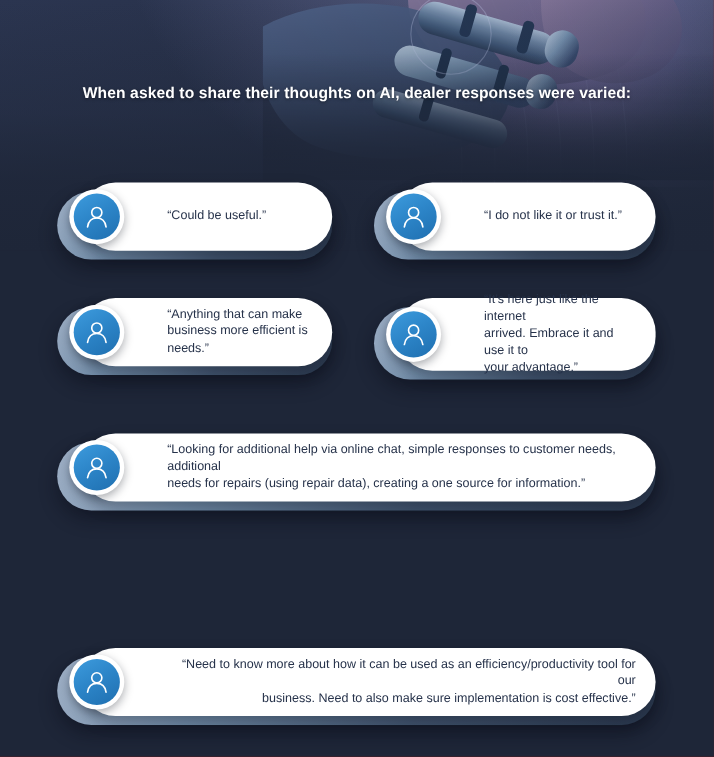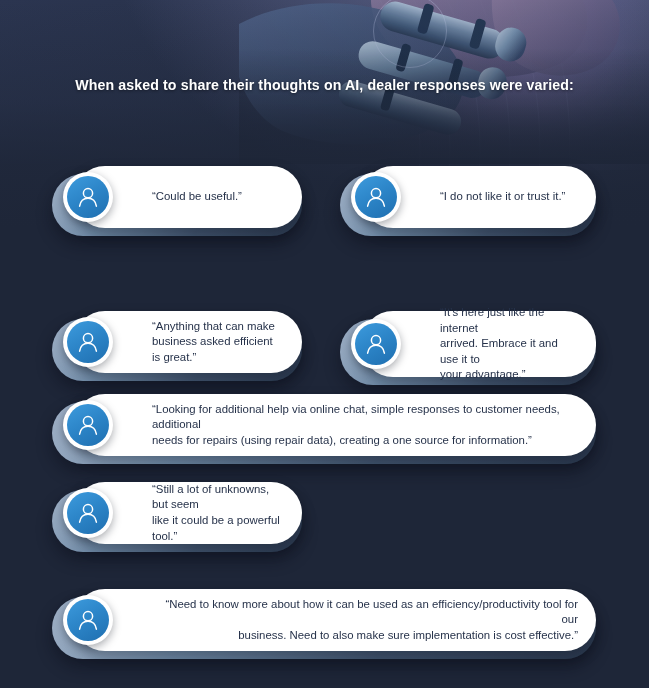--- a/index.html
+++ b/index.html
@@ -159,21 +159,21 @@
     line-height: 15.6px;
     white-space: pre-line;
   }
 
   
   .pill.left   { left: 52px;  width: 250px; }
   .pill.right  { left: 340px; width: 256px; }
   .pill.wide   { left: 52px;  width: 544px; }
 
   .pill.r1 { top: 166px; }
-  .pill.r2 { top: 271px; margin-top: 40px; }
+  .pill.r2 { top: 271px; }
   .pill.r3 { top: 394px; }
   .pill.r4 { top: 482px; }
   .pill.r5 { top: 589px; text-align: right; }
 
   
   .pill.tall, .pill.tall .plate, .pill.tall .card, .pill.tall .quote { height: 66px; }
   .pill.tall .avatar { top: 8px; }
 </style>
 </head>
 <body>
@@ -299,21 +299,21 @@
           <path d="M4.6 22.2 C5.4 16.8 9 14.2 13 14.2 C17 14.2 20.6 16.8 21.4 22.2" stroke="#ffffff" stroke-width="1.5" stroke-linecap="round"></path>
         </svg>
       </div>
     </div>
   </div>
 
   <div class="pill left r2">
     <div class="plate"></div>
     <div class="card">
       <div class="quote">“Anything that can make
-business asked efficient is great.”</div>
+business more efficient is needs.”</div>
     </div>
     <div class="avatar">
       <div class="disc">
         <svg width="26" height="26" viewBox="0 0 26 26" fill="none">
           <circle cx="13" cy="9.2" r="4.6" stroke="#ffffff" stroke-width="1.5"></circle>
           <path d="M4.6 22.2 C5.4 16.8 9 14.2 13 14.2 C17 14.2 20.6 16.8 21.4 22.2" stroke="#ffffff" stroke-width="1.5" stroke-linecap="round"></path>
         </svg>
       </div>
     </div>
   </div>
@@ -344,35 +344,20 @@
     <div class="avatar">
       <div class="disc">
         <svg width="26" height="26" viewBox="0 0 26 26" fill="none">
           <circle cx="13" cy="9.2" r="4.6" stroke="#ffffff" stroke-width="1.5"></circle>
           <path d="M4.6 22.2 C5.4 16.8 9 14.2 13 14.2 C17 14.2 20.6 16.8 21.4 22.2" stroke="#ffffff" stroke-width="1.5" stroke-linecap="round"></path>
         </svg>
       </div>
     </div>
   </div>
 
-  <div class="pill left r4">
-    <div class="plate"></div>
-    <div class="card">
-      <div class="quote">“Still a lot of unknowns, but seem
-like it could be a powerful tool.”</div>
-    </div>
-    <div class="avatar">
-      <div class="disc">
-        <svg width="26" height="26" viewBox="0 0 26 26" fill="none">
-          <circle cx="13" cy="9.2" r="4.6" stroke="#ffffff" stroke-width="1.5"></circle>
-          <path d="M4.6 22.2 C5.4 16.8 9 14.2 13 14.2 C17 14.2 20.6 16.8 21.4 22.2" stroke="#ffffff" stroke-width="1.5" stroke-linecap="round"></path>
-        </svg>
-      </div>
-    </div>
-  </div>
 
 
   <div class="pill wide r5">
     <div class="plate"></div>
     <div class="card">
       <div class="quote">“Need to know more about how it can be used as an efficiency/productivity tool for our
 business. Need to also make sure implementation is cost effective.”</div>
     </div>
     <div class="avatar">
       <div class="disc">

